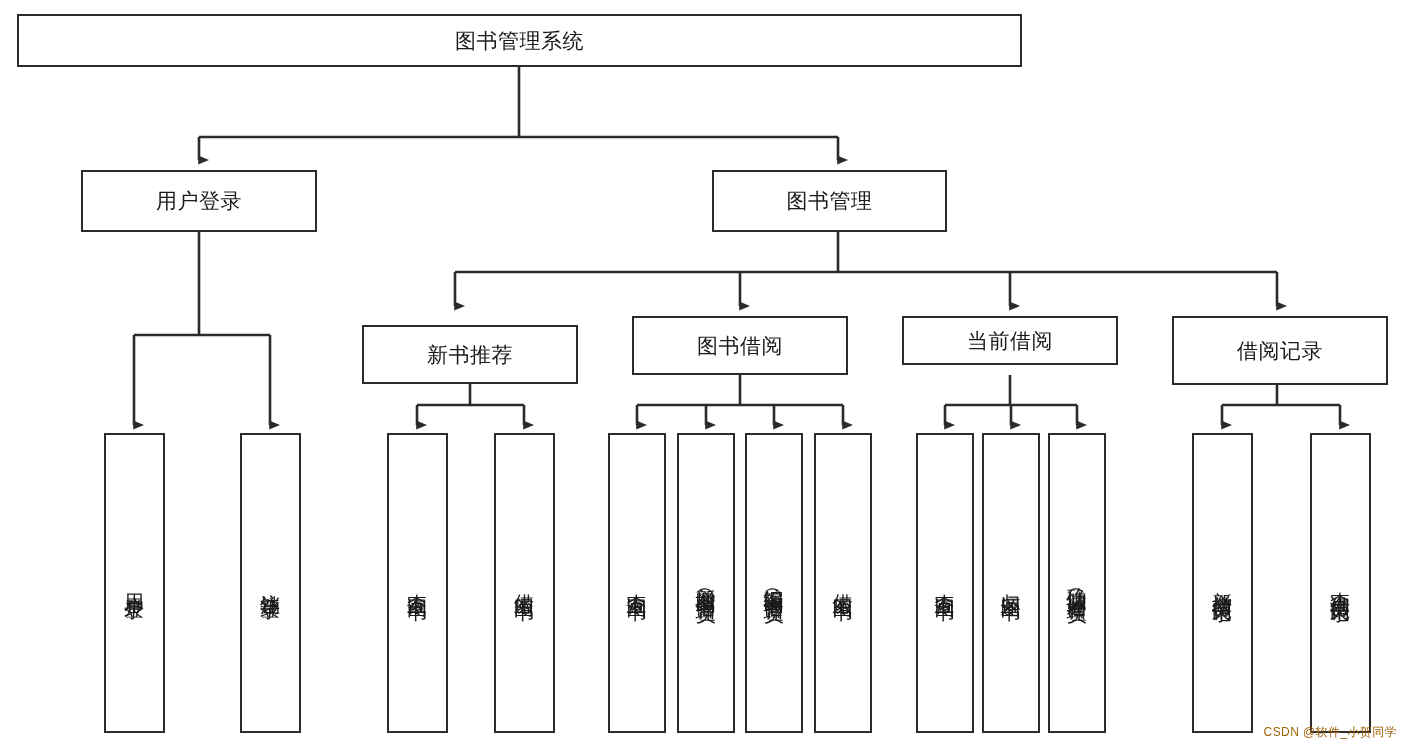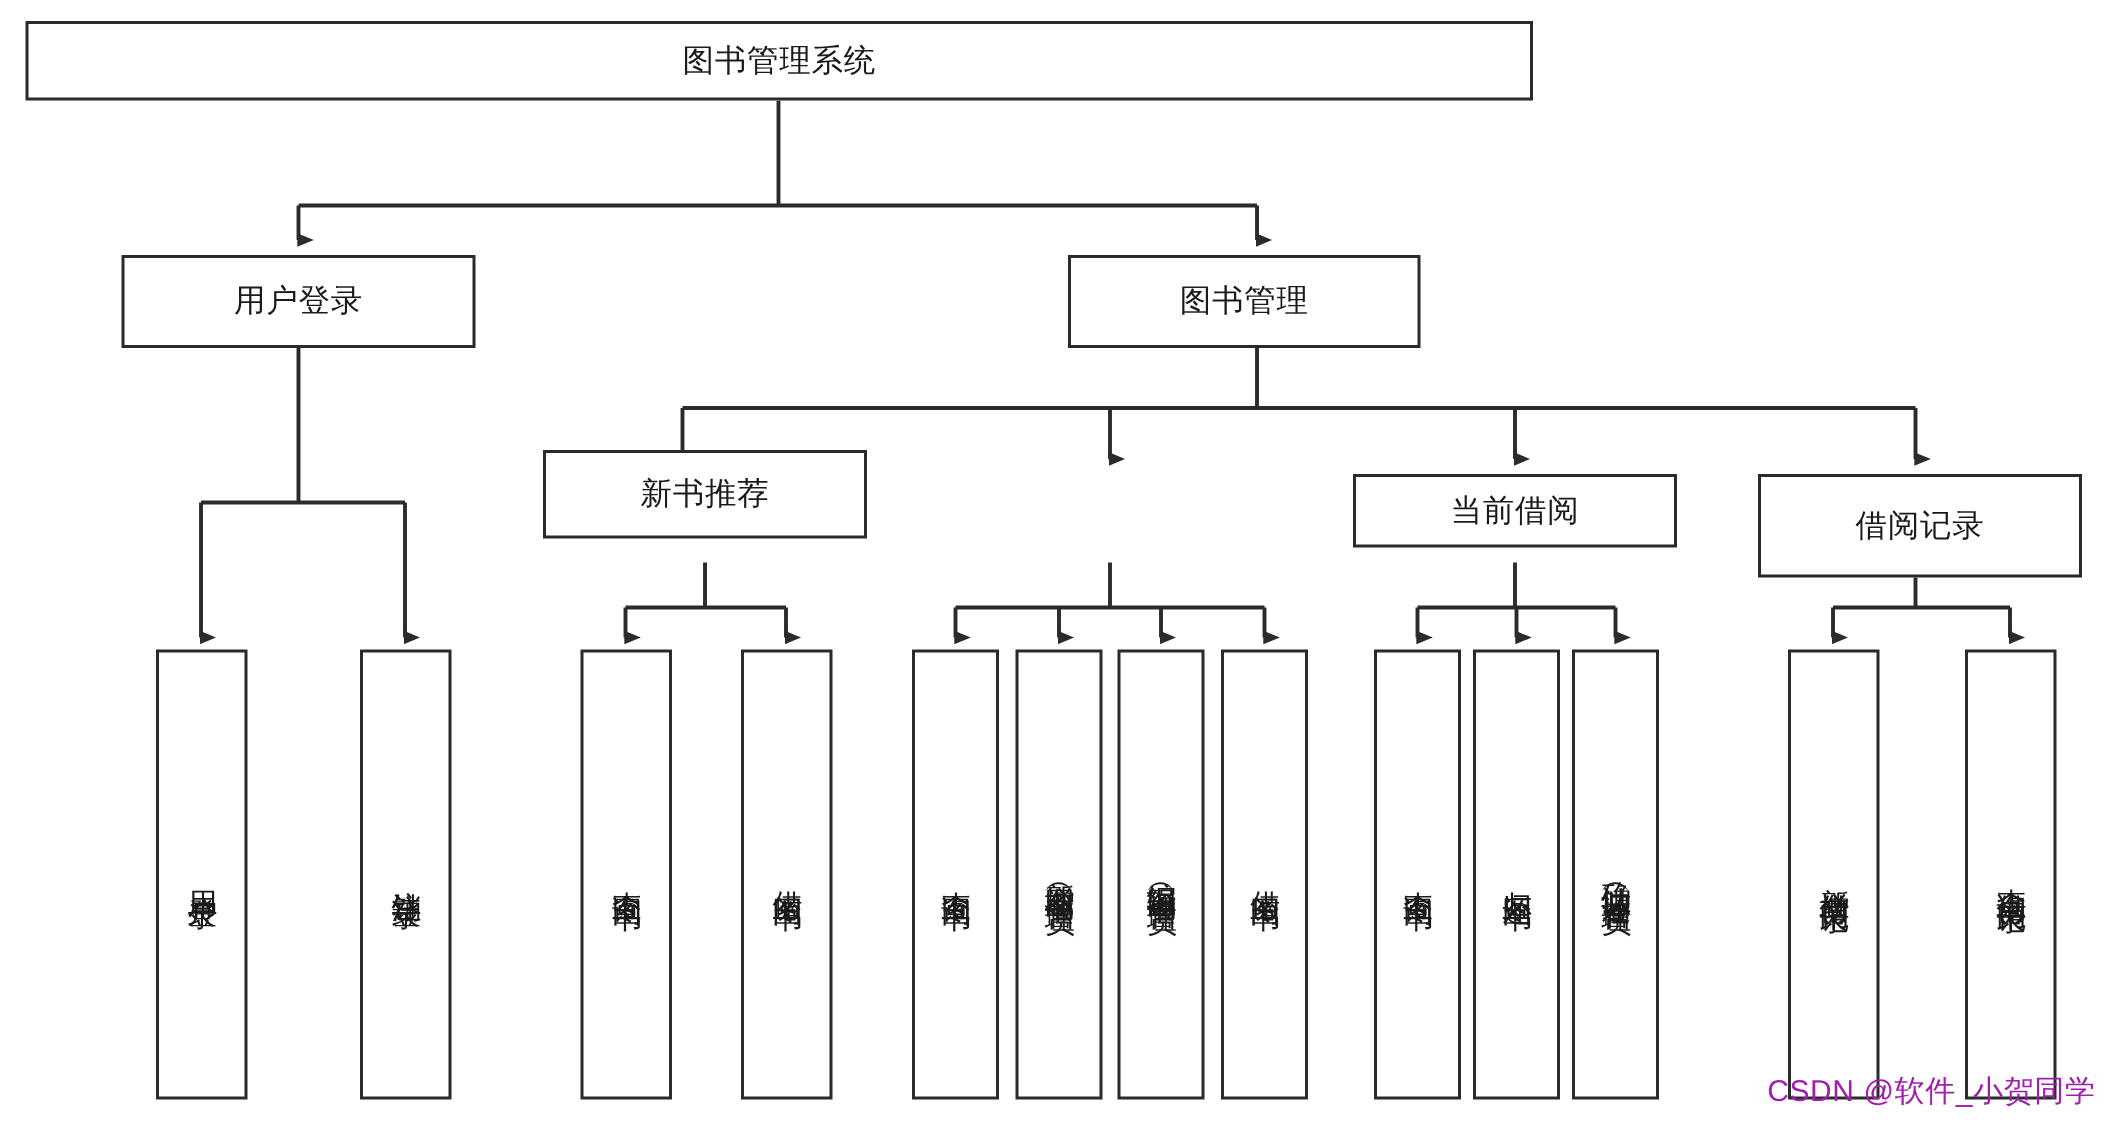--- a/index.html
+++ b/index.html
@@ -58,22 +58,22 @@
     text-orientation: upright;
     font-size: 20px;
     letter-spacing: 2.5px;
     line-height: 1;
     max-height: 100%;
   }
   .watermark {
     position: absolute;
     right: 8px;
     bottom: 6px;
-    font-size: 20px;
-    color: #a21caf;
+    font-size: 12px;
+    color: #a16207;
     letter-spacing: 0.4px;
     white-space: nowrap;
     user-select: none;
   }
 </style>
 </head>
 <body>
 
 <div id="canvas">
 
@@ -131,22 +131,25 @@
     <span class="node-label">图书管理系统</span>
   </div>
 
   <div class="node horiz" style="left:81px; top:170px; width:236px; height:62px;">
     <span class="node-label">用户登录</span>
   </div>
   <div class="node horiz" style="left:712px; top:170px; width:235px; height:62px;justify-content:center;">
     <span class="node-label">图书管理</span>
   </div>
 
-  <div class="node horiz" style="left:362px; top:300px; width:216px; height:59px;">
+  <div class="node horiz" style="left:362px; top:325px; width:216px; height:59px;">
     <span class="node-label">新书推荐</span>
+  </div>
+  <div class="node horiz" style="left:632px; top:316px; width:216px; height:59px;">
+    <span class="node-label">图书借阅</span>
   </div>
   <div class="node horiz" style="left:902px; top:316px; width:216px; height:49px;">
     <span class="node-label">当前借阅</span>
   </div>
   <div class="node horiz" style="left:1172px; top:316px; width:216px; height:69px;">
     <span class="node-label">借阅记录</span>
   </div>
 
   <div class="node vert" style="left:104px; top:433px; width:61px; height:300px;">
     <span class="node-label">用户登录</span>

